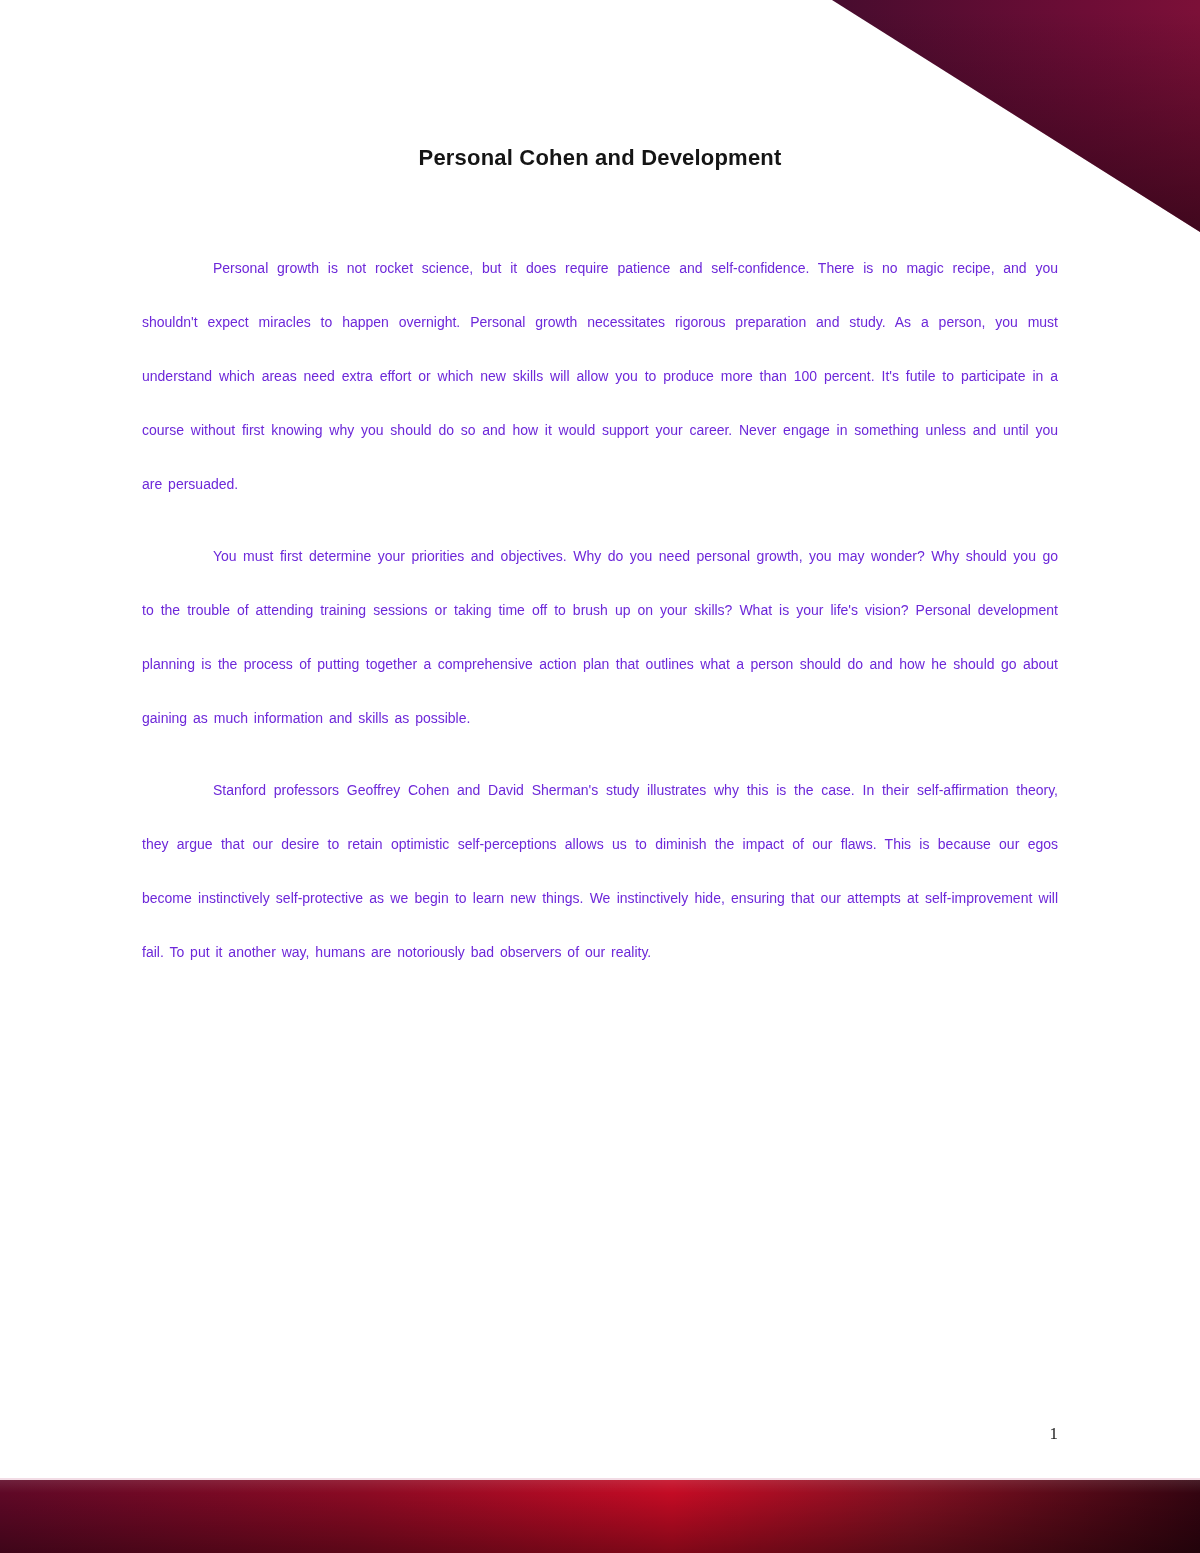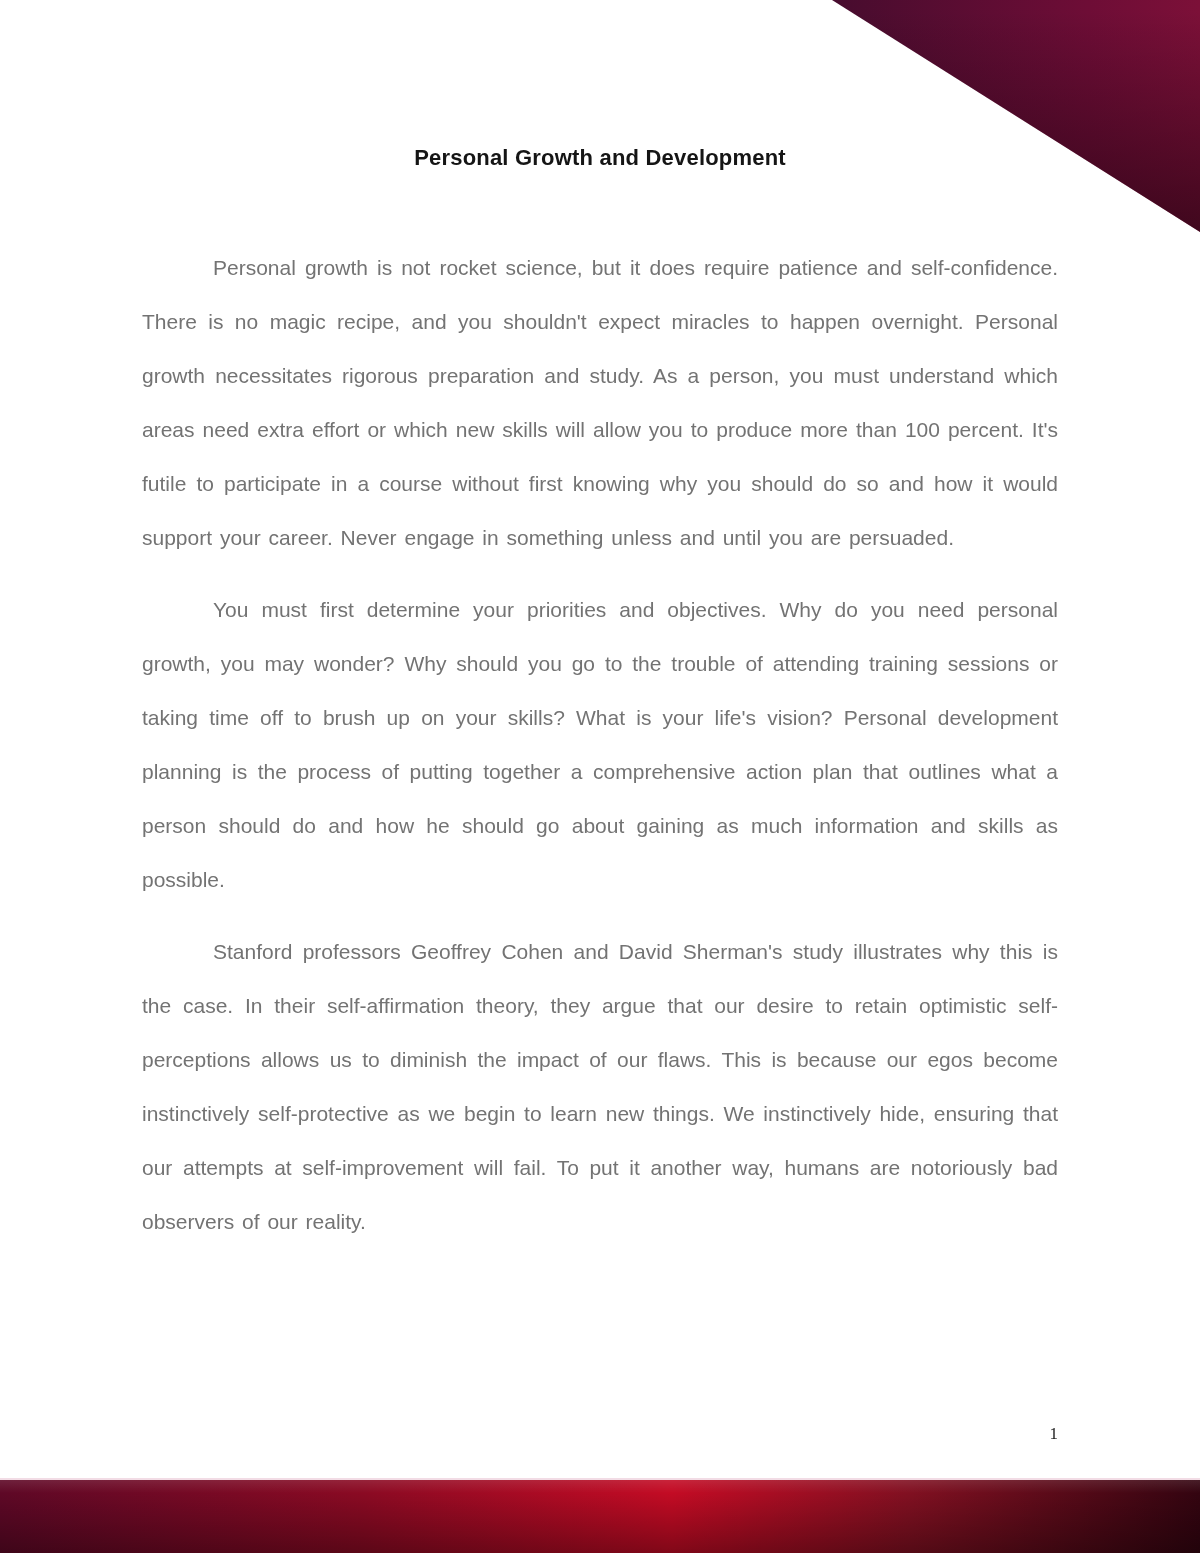--- a/index.html
+++ b/index.html
@@ -41,25 +41,25 @@
     margin: 13px 0 0 0;
     font-size: 22px;
     line-height: 30px;
     font-weight: bold;
     text-align: center;
     letter-spacing: 0.2px;
     color: #151515;
   }
   .body-text {
     margin: 0 0 18px 0;
-    font-size: 21px;
+    font-size: 14px;
     line-height: 54px;
     text-align: justify;
     text-indent: 71px;
-    color: #737373;
+    color: #6d28d9;
     word-spacing: 2px;
   }
   .body-text.first {
     margin-top: 68px;
   }
 
   
   .page-number {
     position: absolute;
     top: 1424px;
@@ -86,21 +86,21 @@
   }
 </style>
 </head>
 <body>
 
 <div class="page">
 
   <div class="corner-triangle"></div>
 
   <div class="content">
-    <h1 class="doc-title">Personal Growth and Development</h1>
+    <h1 class="doc-title">Personal Cohen and Development</h1>
 
     <p class="body-text first">Personal growth is not rocket science, but it does require patience and self-confidence. There is no magic recipe, and you shouldn't expect miracles to happen overnight. Personal growth necessitates rigorous preparation and study. As a person, you must understand which areas need extra effort or which new skills will allow you to produce more than 100 percent. It's futile to participate in a course without first knowing why you should do so and how it would support your career. Never engage in something unless and until you are persuaded.</p>
 
     <p class="body-text">You must first determine your priorities and objectives. Why do you need personal growth, you may wonder? Why should you go to the trouble of attending training sessions or taking time off to brush up on your skills? What is your life's vision? Personal development planning is the process of putting together a comprehensive action plan that outlines what a person should do and how he should go about gaining as much information and skills as possible.</p>
 
     <p class="body-text">Stanford professors Geoffrey Cohen and David Sherman's study illustrates why this is the case. In their self-affirmation theory, they argue that our desire to retain optimistic self-perceptions allows us to diminish the impact of our flaws. This is because our egos become instinctively self-protective as we begin to learn new things. We instinctively hide, ensuring that our attempts at self-improvement will fail. To put it another way, humans are notoriously bad observers of our reality.</p>
   </div>
 
   <div class="page-number">1</div>
 

